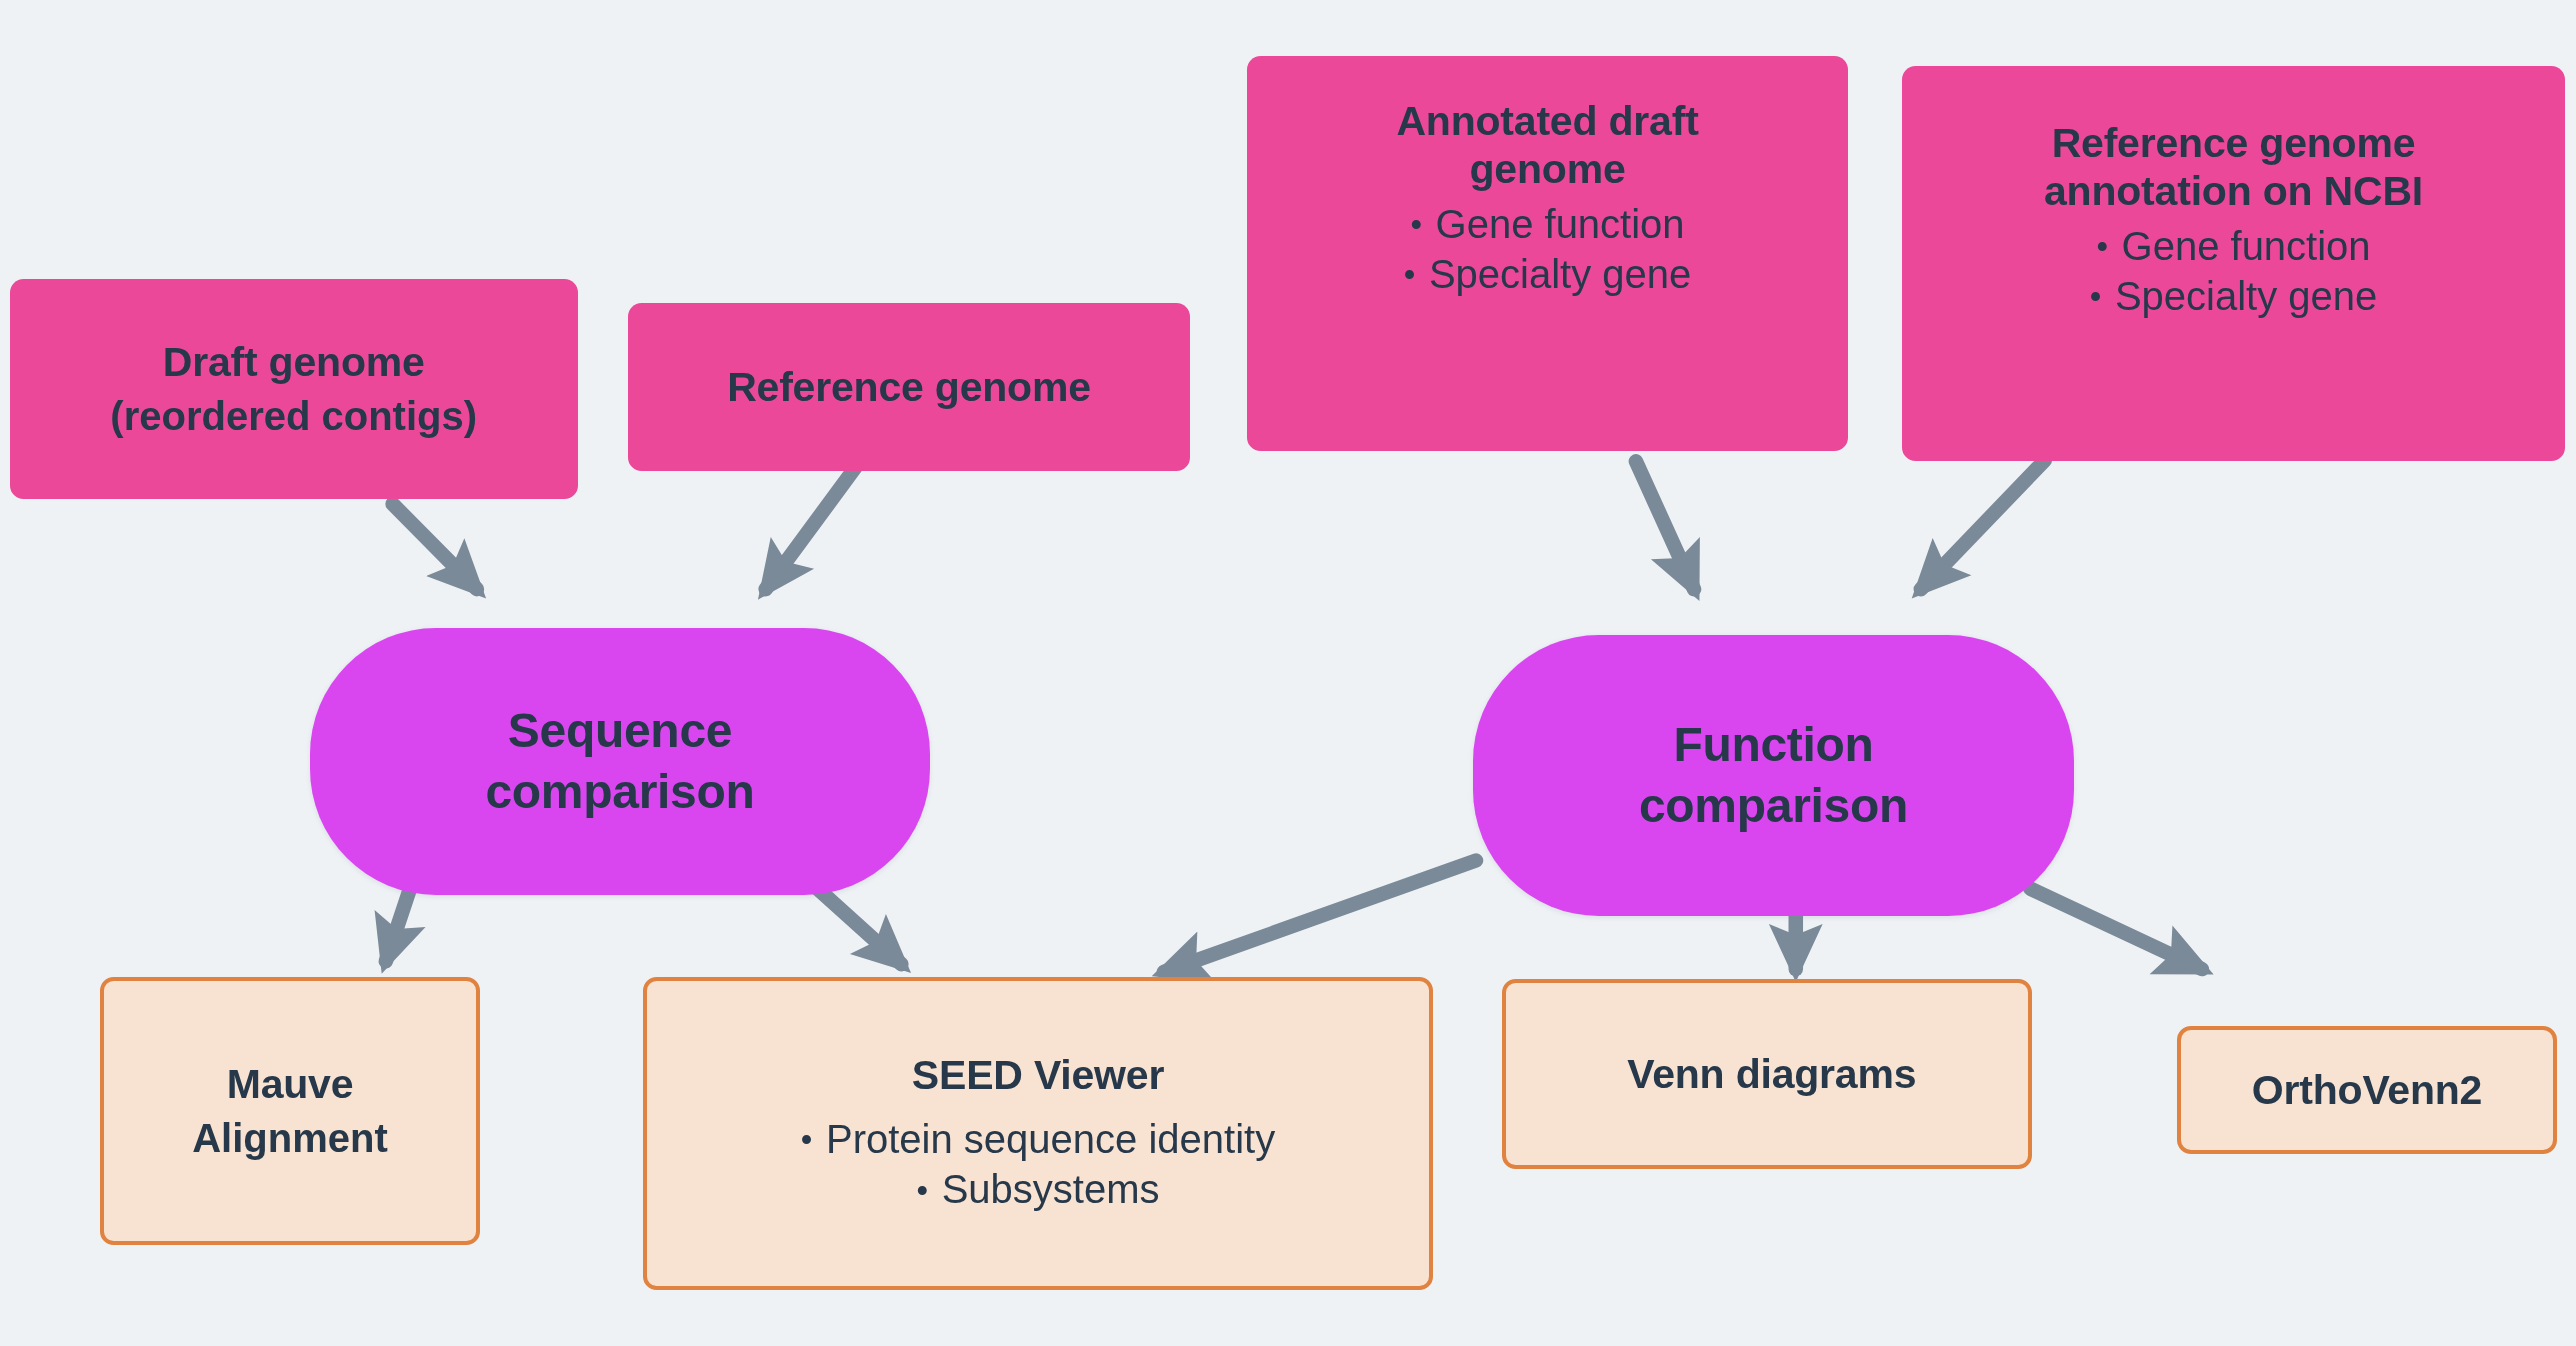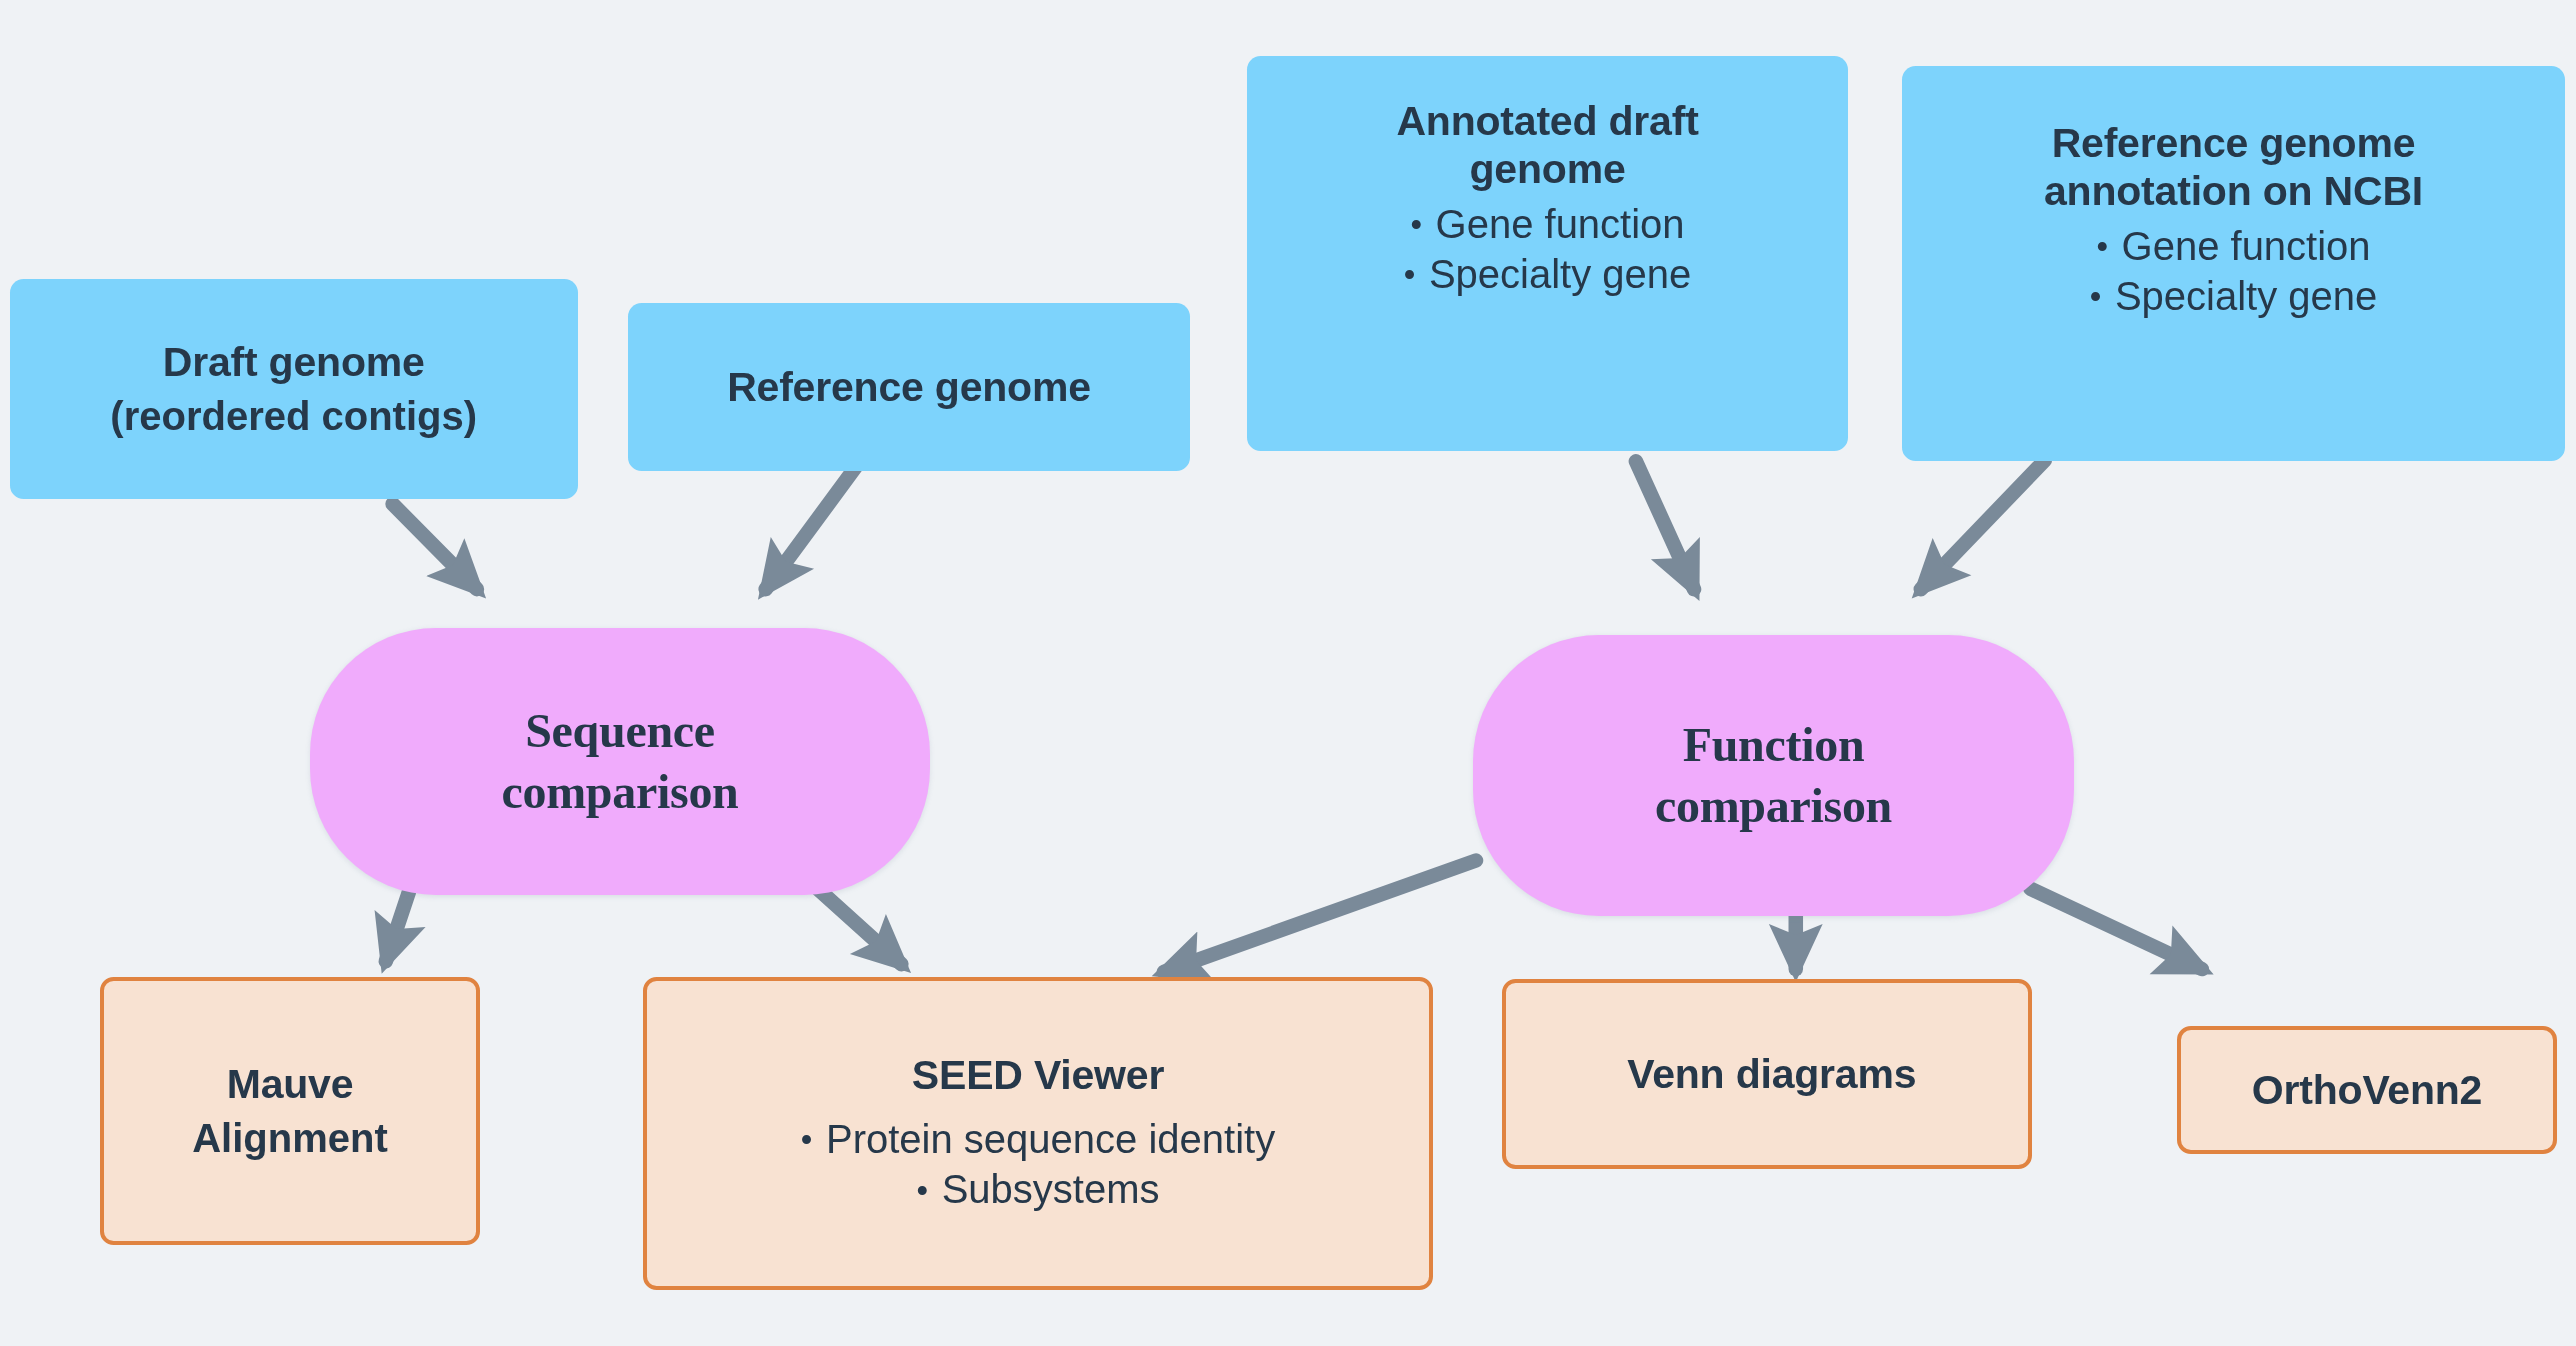--- a/index.html
+++ b/index.html
@@ -29,29 +29,28 @@
     position: absolute;
     box-sizing: border-box;
     display: flex;
     flex-direction: column;
     align-items: center;
     justify-content: center;
     color: #26384a;
     text-align: center;
   }
   .node-source {
-    background: #7dd3fc;
+    background: #ec4899;
     border-radius: 13.6px;
     padding: 13.6px 21.3px;
   }
   .node-process {
-    background: #f0abfc;
+    background: #d946ef;
     border-radius: 126px;
     box-shadow: 0 1.9px 5.8px rgba(120,140,160,0.18);
-    font-family: Liberation Serif, serif;
   }
   .node-output {
     background: #f8e2d2;
     border: 4.8px solid #e08340;
     border-radius: 13.6px;
     padding: 11.6px 19.4px;
   }
   .title {
     font-weight: bold;
     font-size: 41px;

